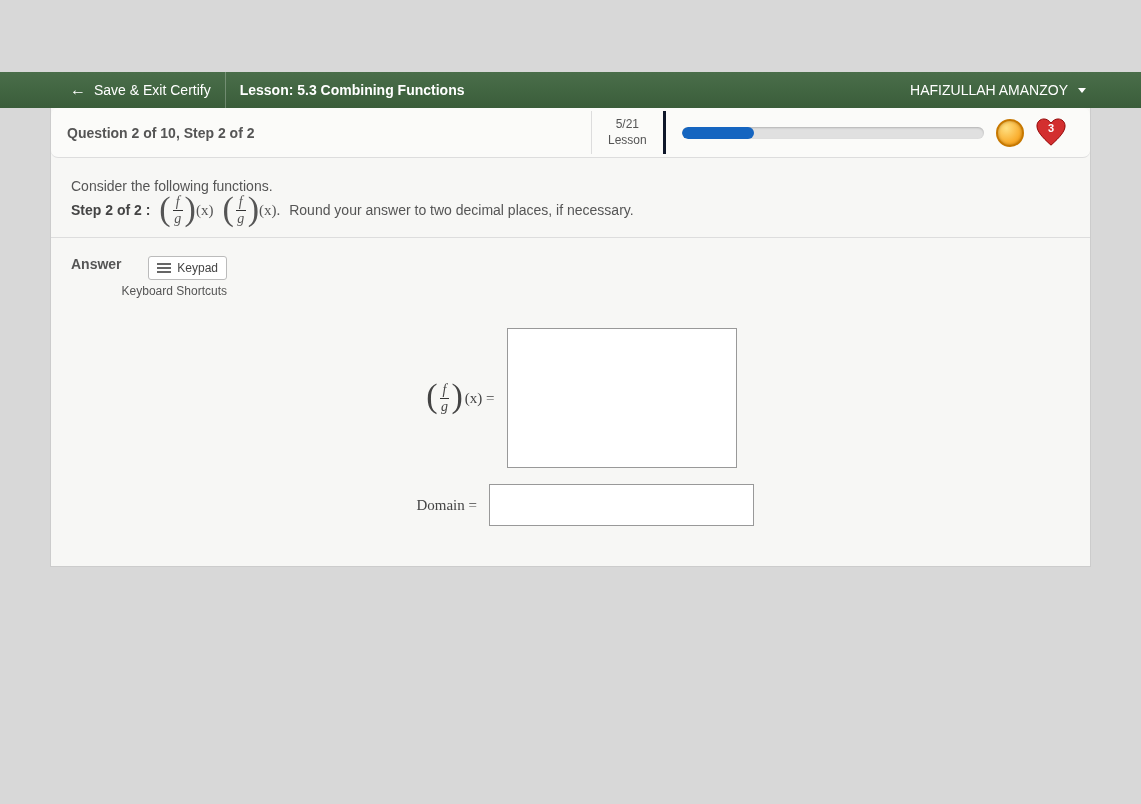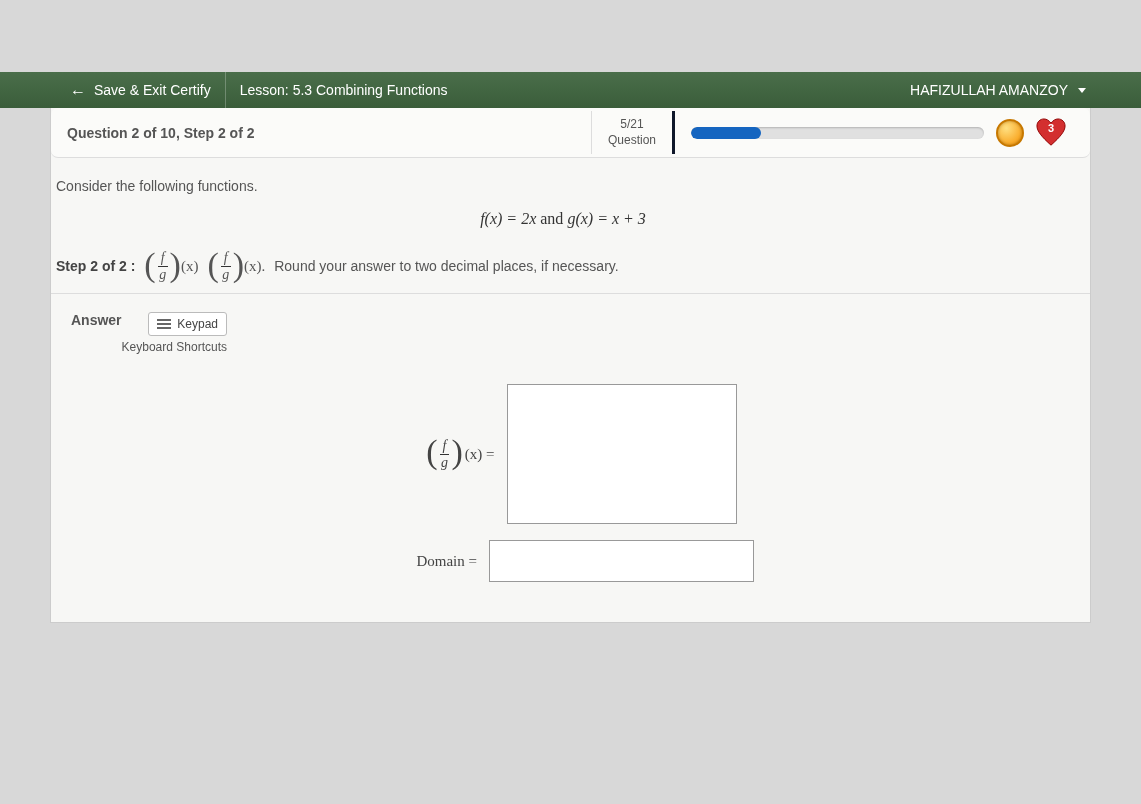--- a/index.html
+++ b/index.html
@@ -34,21 +34,21 @@
     margin-left: 50px;
   }
   .arrow-left {
     font-size: 16px;
     line-height: 1;
   }
   .lesson-title {
     display: flex;
     align-items: center;
     padding: 0 14px;
-    font-weight: 400;
+    font-weight: 700;
     flex: 1;
   }
   .user-block {
     display: flex;
     align-items: center;
     padding: 0 10px 0 14px;
     font-weight: 400;
     gap: 10px;
     cursor: pointer;
     margin-right: 45px;
@@ -125,21 +125,21 @@
   .heart svg { width: 30px; height: 30px; }
   .heart-count {
     position: absolute;
     top: 4px; left: 0; right: 0;
     text-align: center;
     color: #fff;
     font-size: 11px;
     font-weight: bold;
   }
   .question-body {
-    padding: 20px 20px 10px 5px;
+    padding: 20px 20px 10px 20px;
     color: #555;
     font-size: 14px;
     border-bottom: 1px solid #ddd;
   }
   .eq-center {
     text-align: center;
     font-family: "Cambria Math", "Times New Roman", serif;
     font-size: 16px;
     margin: 16px 0 22px 0;
     color: #333;
@@ -274,42 +274,39 @@
     <span class="caret-down"></span>
   </div>
 </div>
 
 <div class="content-wrap">
 
   <div class="question-bar">
     <div class="q-label">Question 2 of 10, Step 2 of 2</div>
     <div class="score-box">
       <div>5/21</div>
-      <div>Question</div>
+      <div>Lesson</div>
     </div>
     <div class="progress-wrap">
       <div class="progress-track">
         <div class="progress-fill" style="width:24%"></div>
       </div>
       <div class="coin"></div>
       <div class="heart">
         <svg viewBox="0 0 32 32">
           <path d="M16 29 C 6 20 1 14 1 8.5 C 1 4 4.5 1 8.5 1 C 11.5 1 14 2.8 16 5.5 C 18 2.8 20.5 1 23.5 1 C 27.5 1 31 4 31 8.5 C 31 14 26 20 16 29 Z" fill="#d32f2f" stroke="#8e0000" stroke-width="1"></path>
         </svg>
         <div class="heart-count">3</div>
       </div>
     </div>
   </div>
 
   <div class="question-body">
     <div>Consider the following functions.</div>
 
-    <div class="eq-center">
-      <span class="fn">f(x) = 2x</span><span> and </span><span class="fn">g(x) = x + 3</span>
-    </div>
 
     <div class="step-line">
       <b>Step 2 of 2 :</b>
       <span class="frac-paren">
         <span class="big-paren">(</span>
         <span class="frac">
             <span class="num">f</span>
             <span class="den">g</span>
           </span>
         <span class="big-paren">)</span>

